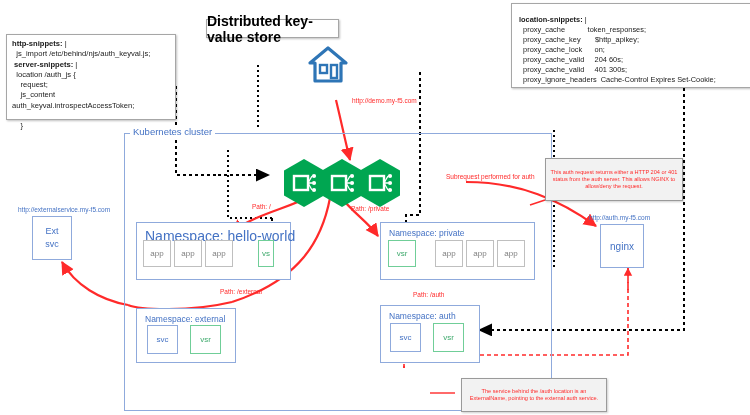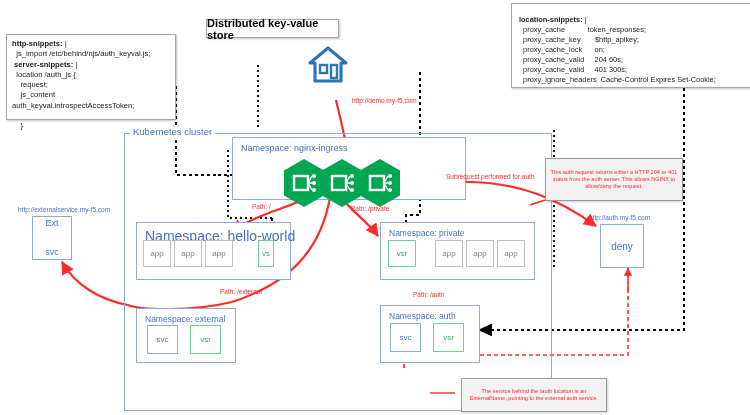--- a/index.html
+++ b/index.html
@@ -109,21 +109,21 @@
     justify-content: center;
     box-sizing: border-box;
   }
   .extbox {
     border: 1px solid #8faadc;
     background: #ffffff;
     color: #4472c4;
     display: flex;
     flex-direction: column;
     align-items: center;
-    justify-content: space-between;
+    justify-content: center;
     box-sizing: border-box;
     line-height: 1.45;
   }
 
   
   .redlabel {
     color: #ff2a2a;
     white-space: nowrap;
   }
   .bluelabel {
@@ -187,23 +187,20 @@
     <path d="M628,290 L628,268" stroke="#ff2a2a" stroke-width="1.6" fill="none" stroke-dasharray="4,3" marker-end="url(#arrowRedSm)"></path>
     <path d="M404,368 L404,358" stroke="#ff2a2a" stroke-width="1.6" fill="none" stroke-dasharray="4,3"></path>
 
     <path d="M545,200 L530,205" stroke="#ff2a2a" stroke-width="1.6" fill="none"></path>
     <path d="M455,393 L430,393" stroke="#ff2a2a" stroke-width="1.4" fill="none"></path>
   </svg>
 
   <div class="abs cluster" style="left:124px; top:133px; width:428px; height:278px;"></div>
   <div class="abs cluster-label" style="left:130px; top:126px; font-size:9.5px;">Kubernetes cluster</div>
 
-  <div class="abs ns" style="left:232px; top:137px; width:234px; height:63px;">
-    <div class="ns-label" style="font-size:9px;">Namespace: nginx-ingress</div>
-  </div>
 
   <div class="hex" style="left:282px; top:158px;">
     <svg width="44" height="50" viewBox="0 0 44 50">
       <polygon points="22,1 42,12.5 42,37.5 22,49 2,37.5 2,12.5" fill="#00a651"></polygon>
       <rect x="12" y="18" width="14" height="14" fill="none" stroke="#ffffff" stroke-width="2.4"></rect>
       <circle cx="32" cy="18" r="2.1" fill="#ffffff"></circle>
       <circle cx="32" cy="25" r="2.1" fill="#ffffff"></circle>
       <circle cx="32" cy="32" r="2.1" fill="#ffffff"></circle>
       <path d="M26,25 L30,18 M26,25 L30,25 M26,25 L30,32" stroke="#ffffff" stroke-width="1.3" fill="none"></path>
     </svg>
@@ -257,30 +254,30 @@
   <div class="abs svcbox" style="left:390px; top:323px; width:31px; height:29px; font-size:8px;">svc</div>
   <div class="abs vsbox" style="left:433px; top:323px; width:31px; height:29px; font-size:8px;">vsr</div>
 
   <div class="abs bluelabel" style="left:18px; top:206px; font-size:6.5px;">http://externalservice.my-f5.com</div>
   <div class="abs extbox" style="left:32px; top:216px; width:40px; height:44px; font-size:9px;">
     <span>Ext</span>
     <span>svc</span>
   </div>
 
   <div class="abs bluelabel" style="left:589px; top:214px; font-size:6.5px;">http://auth.my-f5.com</div>
-  <div class="abs svcbox" style="left:600px; top:224px; width:44px; height:44px; font-size:10px;">deny</div>
+  <div class="abs svcbox" style="left:600px; top:224px; width:44px; height:44px; font-size:10px;">nginx</div>
 
   <div class="abs redlabel" style="left:352px; top:97px; font-size:6.5px;">http://demo.my-f5.com</div>
   <div class="abs redlabel" style="left:252px; top:203px; font-size:6.5px;">Path: /</div>
   <div class="abs redlabel" style="left:351px; top:205px; font-size:6.5px;">Path: /private</div>
   <div class="abs redlabel" style="left:220px; top:288px; font-size:6.5px;">Path: /external</div>
   <div class="abs redlabel" style="left:413px; top:291px; font-size:6.5px;">Path: /auth</div>
   <div class="abs redlabel" style="left:446px; top:173px; font-size:6.5px;">Subrequest performed for auth</div>
 
-  <div class="abs titlebox" style="left:206px; top:19px; width:133px; height:19px; font-size:11px;">Distributed key-value store</div>
+  <div class="abs titlebox" style="left:206px; top:19px; width:133px; height:19px; font-size:14px;">Distributed key-value store</div>
   <div class="abs" style="left:307px; top:44px;">
     <svg width="42" height="42" viewBox="0 0 42 42">
       <path d="M21,4 L39,19 L34,19 L34,37 L8,37 L8,19 L3,19 Z" fill="none" stroke="#2e75b6" stroke-width="3.2" stroke-linejoin="round"></path>
       <rect x="13" y="21" width="7" height="8" fill="none" stroke="#2e75b6" stroke-width="2.4"></rect>
       <rect x="24" y="21" width="6" height="13" fill="none" stroke="#2e75b6" stroke-width="2.4"></rect>
     </svg>
   </div>
 
   <div class="abs codebox" style="left:6px; top:34px; width:170px; height:86px; font-size:7.6px; padding:4px 5px;"><b>http-snippets:</b><span> |</span>
 <span>  js_import /etc/behind/njs/auth_keyval.js;</span>

